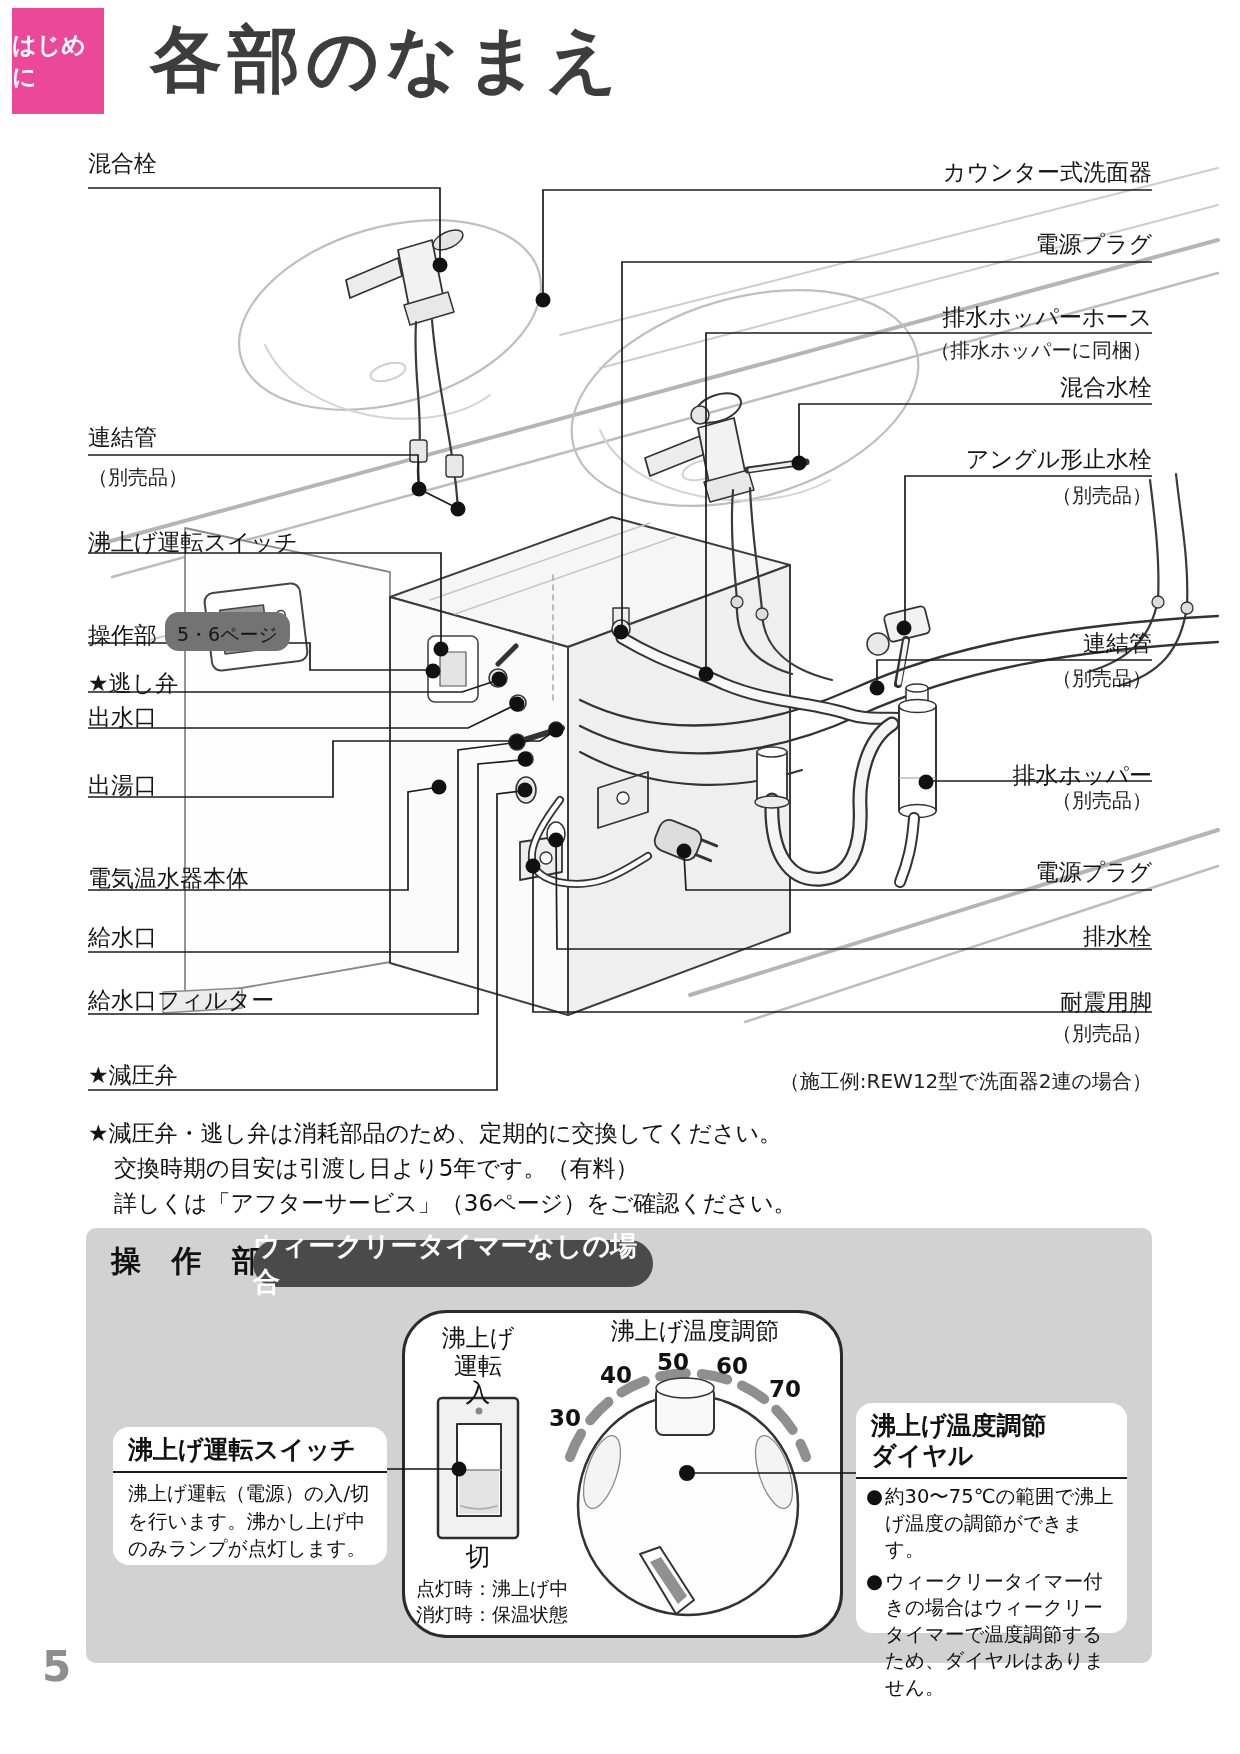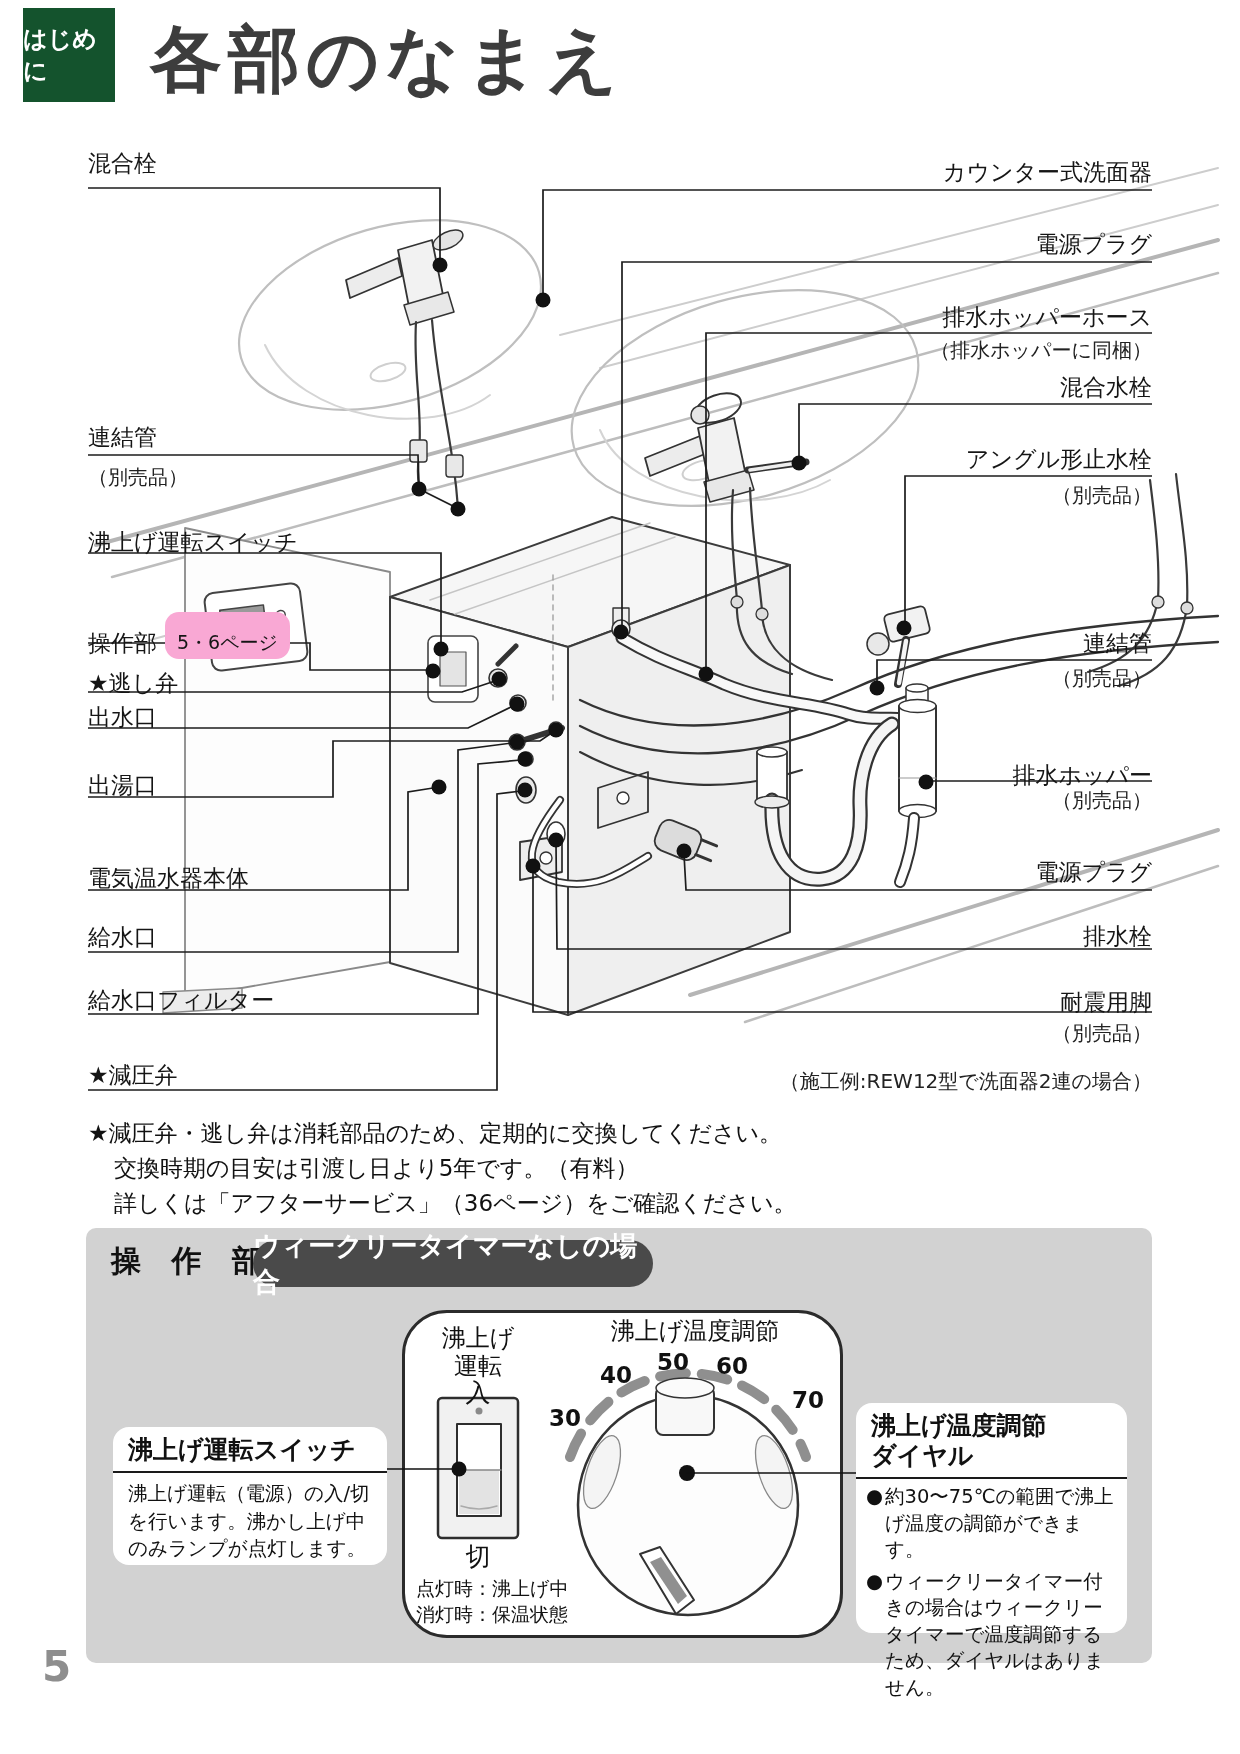--- a/index.html
+++ b/index.html
@@ -1,46 +1,46 @@
 <!DOCTYPE html>
 <html><head>
 <meta charset="utf-8">
 <style>
   html,body{margin:0;padding:0;background:#fff;}
   body{width:1240px;height:1754px;position:relative;font-family:"DejaVu Sans","Liberation Sans",sans-serif;color:#1c1c1c;overflow:hidden;}
   .abs{position:absolute;}
   
-  #badge{left:23px;top:8px;width:92px;height:94px;background:#14532d;color:#fff;display:flex;align-items:center;justify-content:center;font-size:24px;font-weight:bold;z-index:3;}
+  #badge{left:12px;top:8px;width:92px;height:106px;background:#ec4899;color:#fff;display:flex;align-items:center;justify-content:center;font-size:24px;font-weight:bold;z-index:3;}
   #page-title{left:150px;top:12px;font-size:72px;font-weight:bold;color:#3d3d3d;letter-spacing:6px;z-index:3;white-space:nowrap;}
   
   .lbl{font-size:23px;font-weight:500;color:#151515;white-space:nowrap;z-index:2;}
   .sub{font-size:20px;font-weight:normal;color:#222;white-space:nowrap;z-index:2;}
   .r{right:88px;text-align:right;}
   .l{left:88px;}
-  #op-badge-pill{display:inline-block;background:#f9a8d4;border-radius:14px;padding:18px 12px 3px;font-size:19px;font-weight:500;margin-left:8px;vertical-align:2px;}
+  #op-badge-pill{display:inline-block;background:#737373;border-radius:14px;padding:10px 12px 3px;font-size:19px;font-weight:500;margin-left:8px;vertical-align:2px;}
   
   .note-line{left:88px;font-size:23px;color:#111;z-index:2;white-space:nowrap;}
   .note-line.ind{left:114px;}
   
   #op-panel{left:86px;top:1228px;width:1066px;height:435px;background:#d2d2d2;border-radius:10px;z-index:1;}
   #op-title{left:111px;top:1241px;font-size:30px;font-weight:bold;letter-spacing:10px;color:#111;z-index:2;}
   #op-pill{left:253px;top:1240px;width:400px;height:47px;background:#4a4a4a;border-radius:24px;color:#fff;display:flex;align-items:center;justify-content:center;font-size:27px;font-weight:bold;z-index:2;}
   #op-card{left:402px;top:1310px;width:435px;height:322px;background:#fff;border:3px solid #2b2b2b;border-radius:45px;z-index:2;}
   .card-txt{z-index:4;font-weight:normal;color:#111;text-align:center;white-space:nowrap;}
   #sw-line1{left:428px;top:1322px;width:100px;font-size:24px;}
   #sw-line2{left:428px;top:1350px;width:100px;font-size:24px;}
   #sw-on{left:428px;top:1376px;width:100px;font-size:25px;}
   #sw-off{left:428px;top:1540px;width:100px;font-size:25px;}
   #dial-label{left:560px;top:1315px;width:270px;font-size:24px;}
   .tick{z-index:4;font-size:23px;font-weight:bold;width:44px;text-align:center;color:#111;}
   #tick-30{left:543px;top:1405px;}
   #tick-40{left:594px;top:1362px;}
   #tick-50{left:651px;top:1349px;}
   #tick-60{left:710px;top:1353px;}
-  #tick-70{left:786px;top:1376px;margin-top:11px;}
+  #tick-70{left:763px;top:1376px;}
   .status{left:416px;z-index:4;font-size:19px;color:#111;white-space:nowrap;}
   
   .callout{background:#fff;border-radius:16px;z-index:4;}
   #co-switch{left:113px;top:1427px;width:274px;height:138px;}
   #co-dial{left:856px;top:1403px;width:271px;height:230px;}
   .co-title{font-size:25px;font-weight:bold;color:#111;padding:8px 0 6px 15px;line-height:1.2;border-bottom:2px solid #1a1a1a;}
   .co-body{font-size:19.5px;line-height:1.42;padding:7px 10px 0 15px;color:#111;}
   .bullet{display:flex;font-size:19.5px;line-height:1.36;padding:5px 6px 0 10px;color:#111;}
   .bullet .dot{flex:0 0 auto;margin-right:2px;}
   #page-num{left:42px;top:1642px;font-size:42px;font-weight:bold;color:#8e8e8e;z-index:2;}

